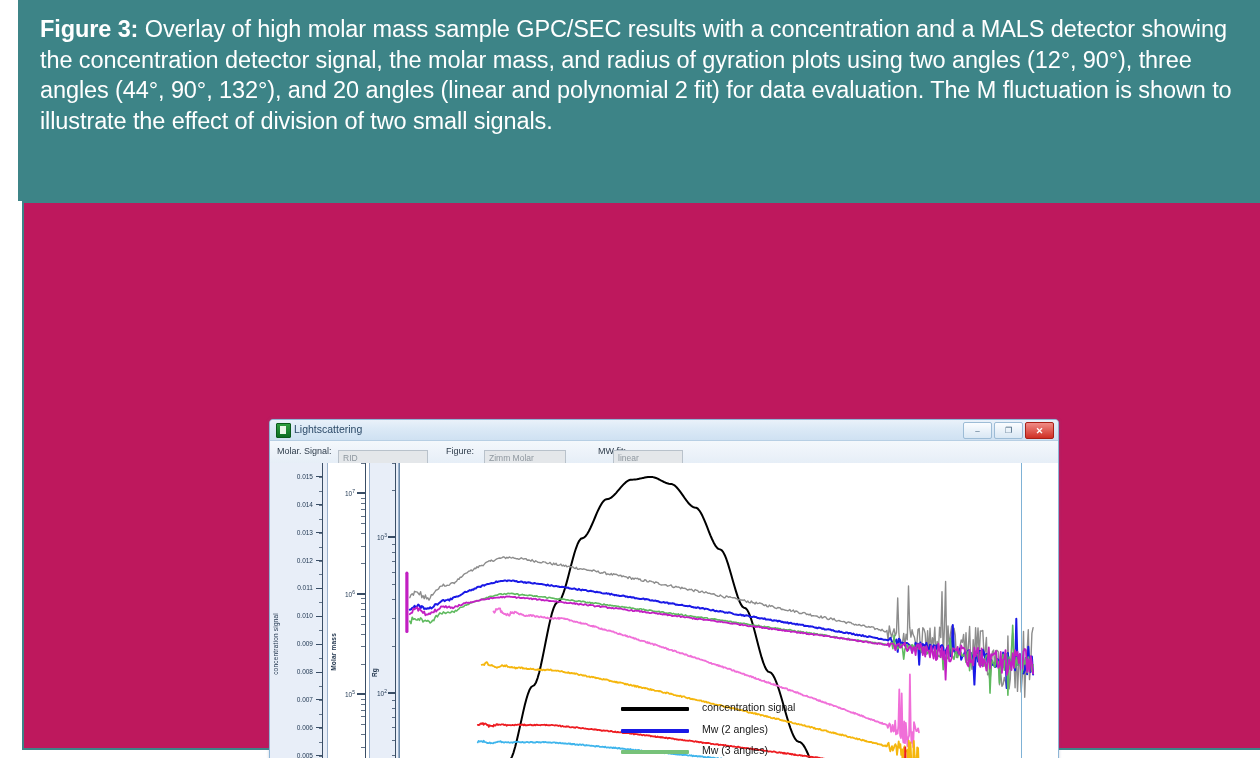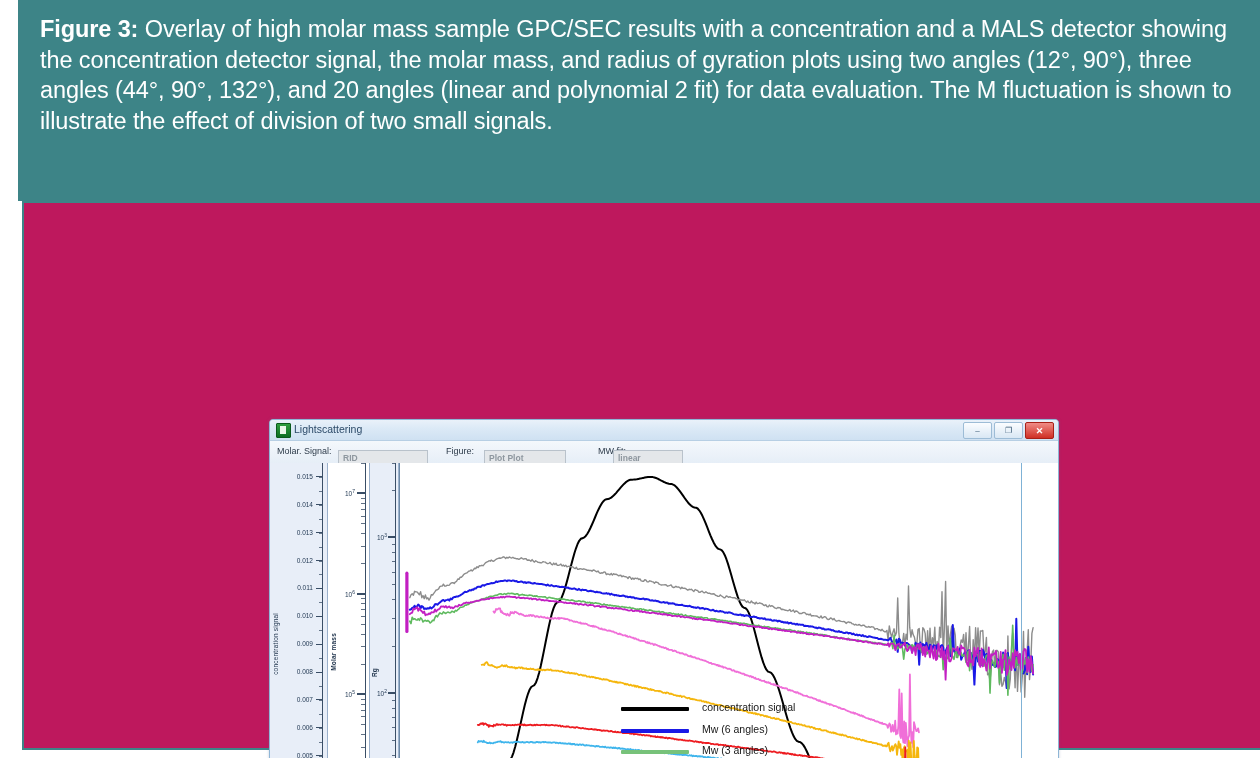--- a/index.html
+++ b/index.html
@@ -78,21 +78,20 @@
     background:linear-gradient(180deg,#f4f8fc,#e6eef7);
     border-bottom:1px solid #c3d6e6;
   }
   .tb-label{
     position:absolute;top:5px;font-size:9px;color:#2d3b4a;white-space:nowrap;
   }
   .tb-field{
     position:absolute;top:9px;height:15px;
     background:#e4e7ea;border:1px solid #b9c2cb;
     box-sizing:border-box;
-    font-weight:bold;
   }
   .tb-field span{
     position:absolute;left:4px;top:2px;font-size:8.5px;color:#8e979f;
     white-space:nowrap;
   }
 
   
   .chart-body{
     position:absolute;left:0;top:43px;width:788px;height:432px;
     background:#ffffff;
@@ -174,21 +173,21 @@
         </div>
       </div>
 
       <div class="toolbar">
         <div class="tb-label" style="left:7px;">Molar. Signal:</div>
         <div class="tb-field" style="left:68px;width:90px;">
           <span>RID</span>
         </div>
         <div class="tb-label" style="left:176px;">Figure:</div>
         <div class="tb-field" style="left:214px;width:82px;">
-          <span>Plot Plot</span>
+          <span>Zimm Molar</span>
         </div>
         <div class="tb-label" style="left:307px;padding-left:21px;">MW fit:</div>
         <div class="tb-field" style="left:343px;width:70px;">
           <span>linear</span>
         </div>
       </div>
 
       <div class="chart-body">
 
         <div class="axis-pane" style="left:0;width:58px;">
@@ -320,21 +319,21 @@
             </svg>
           <div class="plot-right-edge"></div>
 
           <div class="legend">
             <div class="legend-row">
                 <div class="legend-swatch" style="background: rgb(0, 0, 0);"></div>
                 <div class="legend-label">concentration signal</div>
               </div>
             <div class="legend-row">
                 <div class="legend-swatch" style="background: rgb(26, 25, 230);"></div>
-                <div class="legend-label">Mw (6 angles)</div>
+                <div class="legend-label">Mw (2 angles)</div>
               </div>
             <div class="legend-row">
                 <div class="legend-swatch" style="background: rgb(119, 194, 122);"></div>
                 <div class="legend-label">Mw (3 angles)</div>
               </div>
             <div class="legend-row"></div>
             <div class="legend-row"></div>
             <div class="legend-row"></div>
             <div class="legend-row"></div>
             <div class="legend-row"></div>

